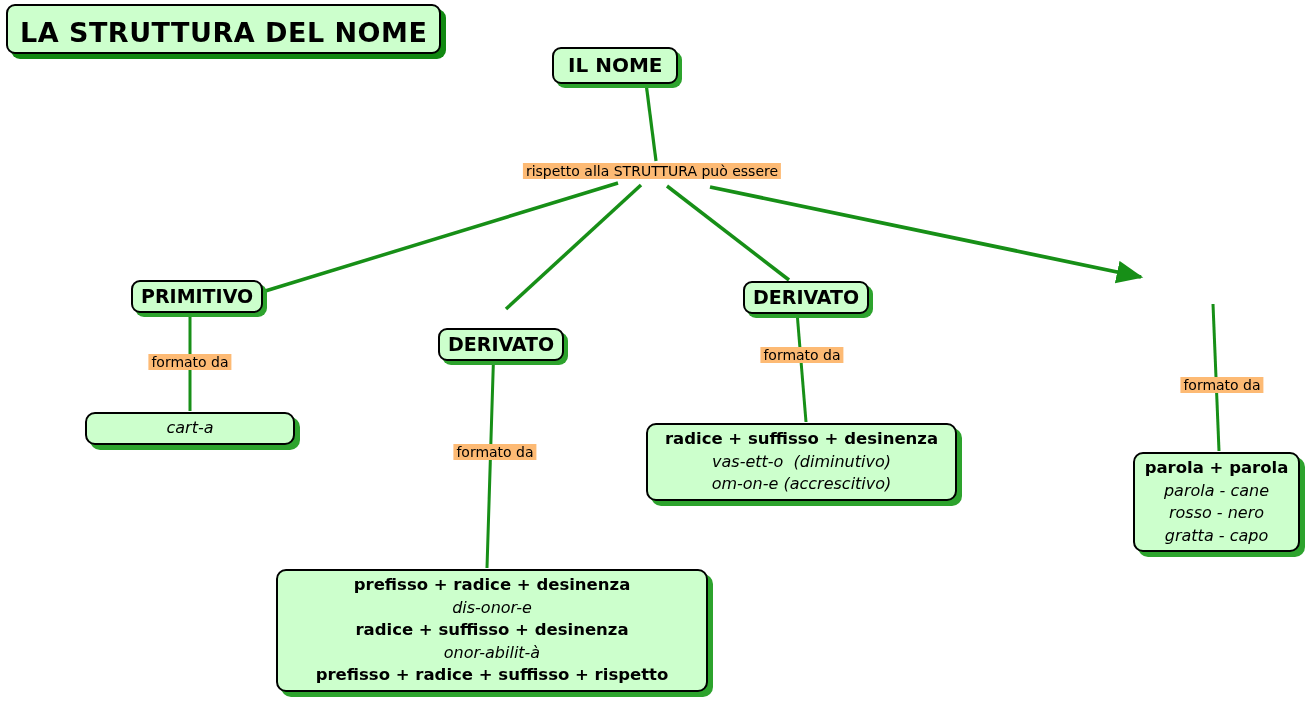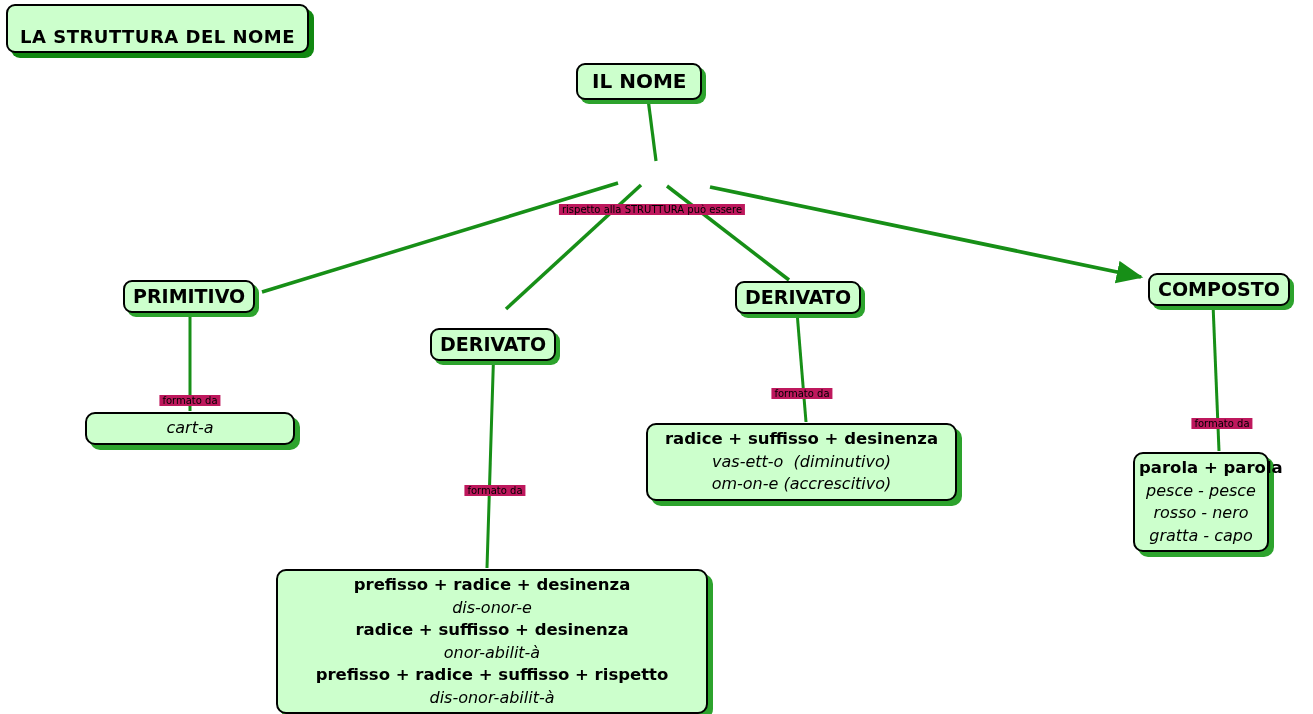--- a/index.html
+++ b/index.html
@@ -18,52 +18,51 @@
     background:#ccffcc;
     border:2px solid #000;
     border-radius:9px;
     box-shadow:4px 4px 0 #2da32d;
     text-align:center;
     padding:3px 8px 4px 8px;
     font-weight:bold;
     white-space:nowrap;
   }
   .title-node{
-    font-size:18px;
+    font-size:27px;
     letter-spacing:0.5px;
     box-shadow:5px 5px 0 #118811;
-    padding:20px 12px 4px 12px;
+    padding:11px 12px 4px 12px;
   }
   .root-node{font-size:20px;padding:4px 14px 5px 14px;}
-  .branch-node{font-size:19px;}
+  .branch-node{font-size:19px;margin-left:8px;}
   .detail-box{
     position:absolute;
     box-sizing:border-box;
     background:#ccffcc;
     border:2px solid #000;
     border-radius:10px;
     box-shadow:5px 5px 0 #2da32d;
     text-align:center;
     padding:3px 4px;
   }
   .detail-line{
     line-height:22.5px;
     white-space:pre;
   }
   .detail-line.bold{font-weight:bold;font-size:16.5px;}
   .detail-line.italic{font-style:italic;font-size:16px;}
   .float-label{
     position:absolute;
     transform:translateX(-50%);
-    background:#be185d;
-    font-size:10px;
+    background:#fdba74;
+    font-size:14px;
     white-space:nowrap;
     padding:0 3px;
     text-align:center;
-    margin-top:41px;
   }
 </style>
 </head>
 <body>
 
 <div class="canvas">
 
   <svg class="edges" width="1313" height="714" viewBox="0 0 1313 714">
     <defs>
       <marker id="arrow" markerWidth="9" markerHeight="8" refX="6.4" refY="3" orient="auto" markerUnits="strokeWidth">
@@ -76,53 +75,51 @@
     <line x1="667" y1="186" x2="789" y2="280" stroke="#178f17" stroke-width="3.5"></line>
     <line x1="710" y1="187" x2="1141" y2="277" stroke="#178f17" stroke-width="3.8" marker-end="url(#arrow)"></line>
     <line x1="190" y1="311" x2="190" y2="411" stroke="#178f17" stroke-width="3"></line>
     <line x1="494" y1="342" x2="487" y2="568" stroke="#178f17" stroke-width="3"></line>
     <line x1="797" y1="312" x2="806" y2="422" stroke="#178f17" stroke-width="3"></line>
     <line x1="1213" y1="304" x2="1219" y2="451" stroke="#178f17" stroke-width="3"></line>
   </svg>
 
   <div class="node title-node" style="left:6px;top:4px;">LA STRUTTURA DEL NOME</div>
 
-  <div class="node root-node" style="left:576px;top:47px;margin-top:16px;">IL NOME</div>
+  <div class="node root-node" style="left:552px;top:47px;">IL NOME</div>
 
   <div class="float-label" style="left:652px;top:163px;">rispetto alla STRUTTURA può essere</div>
 
   <div class="node branch-node" style="left:123px;top:280px;">PRIMITIVO</div>
   <div class="node branch-node" style="left:430px;top:328px;">DERIVATO</div>
   <div class="node branch-node" style="left:735px;top:281px;">DERIVATO</div>
-  <div class="node branch-node" style="left:1148px;top:273px;">COMPOSTO</div>
 
   <div class="float-label" style="left:190px;top:354px;">formato da</div>
   <div class="float-label" style="left:495px;top:444px;">formato da</div>
   <div class="float-label" style="left:802px;top:347px;">formato da</div>
   <div class="float-label" style="left:1222px;top:377px;">formato da</div>
 
   <div class="detail-box" style="left:85px;top:412px;width:210px;">
     <div class="detail-line italic">cart-a</div>
   </div>
 
   <div class="detail-box" style="left:276px;top:569px;width:432px;">
     <div class="detail-line bold">prefisso + radice + desinenza</div>
     <div class="detail-line italic">dis-onor-e</div>
     <div class="detail-line bold">radice + suffisso + desinenza</div>
     <div class="detail-line italic">onor-abilit-à</div>
     <div class="detail-line bold">prefisso + radice + suffisso + rispetto</div>
-    <div class="detail-line italic">dis-onor-abilit-à</div>
   </div>
 
   <div class="detail-box" style="left:646px;top:423px;width:311px;">
     <div class="detail-line bold">radice + suffisso + desinenza</div>
     <div class="detail-line italic">vas-ett-o  (diminutivo)</div>
     <div class="detail-line italic">om-on-e (accrescitivo)</div>
   </div>
 
-  <div class="detail-box" style="left:1133px;top:452px;width:136px;">
+  <div class="detail-box" style="left:1133px;top:452px;width:167px;">
     <div class="detail-line bold">parola + parola</div>
-    <div class="detail-line italic">pesce - pesce</div>
+    <div class="detail-line italic">parola - cane</div>
     <div class="detail-line italic">rosso - nero</div>
     <div class="detail-line italic">gratta - capo</div>
   </div>
 
 </div>
 
 </body></html>

